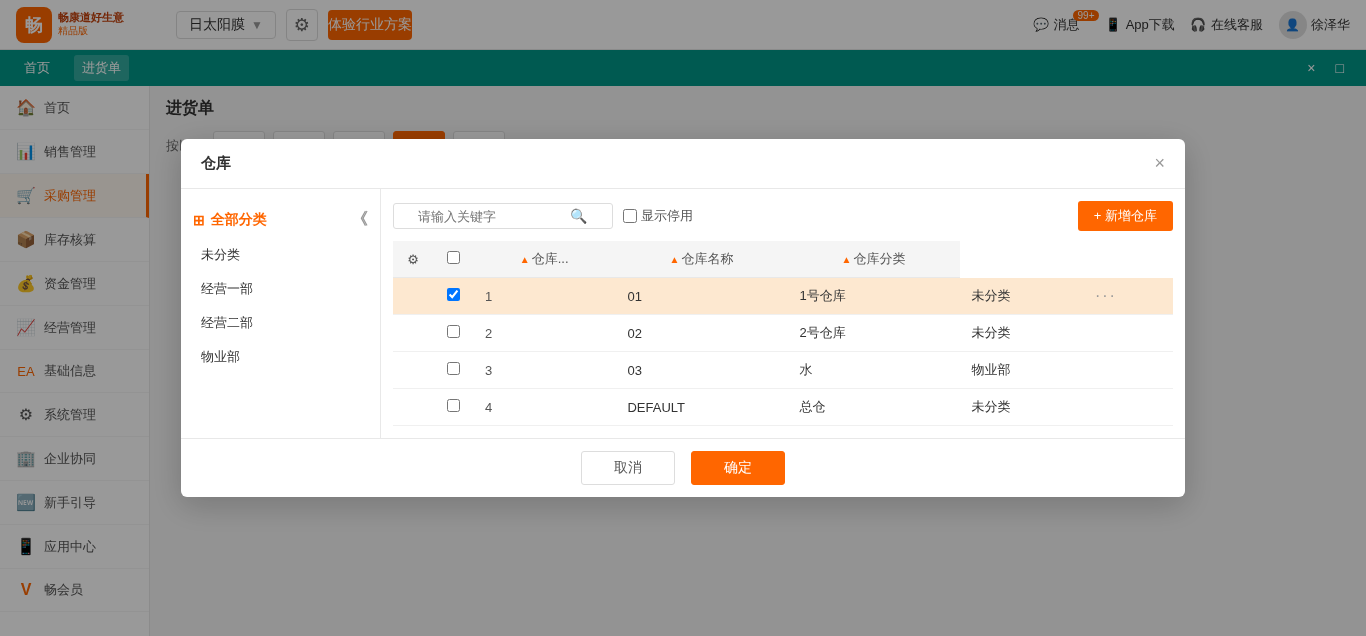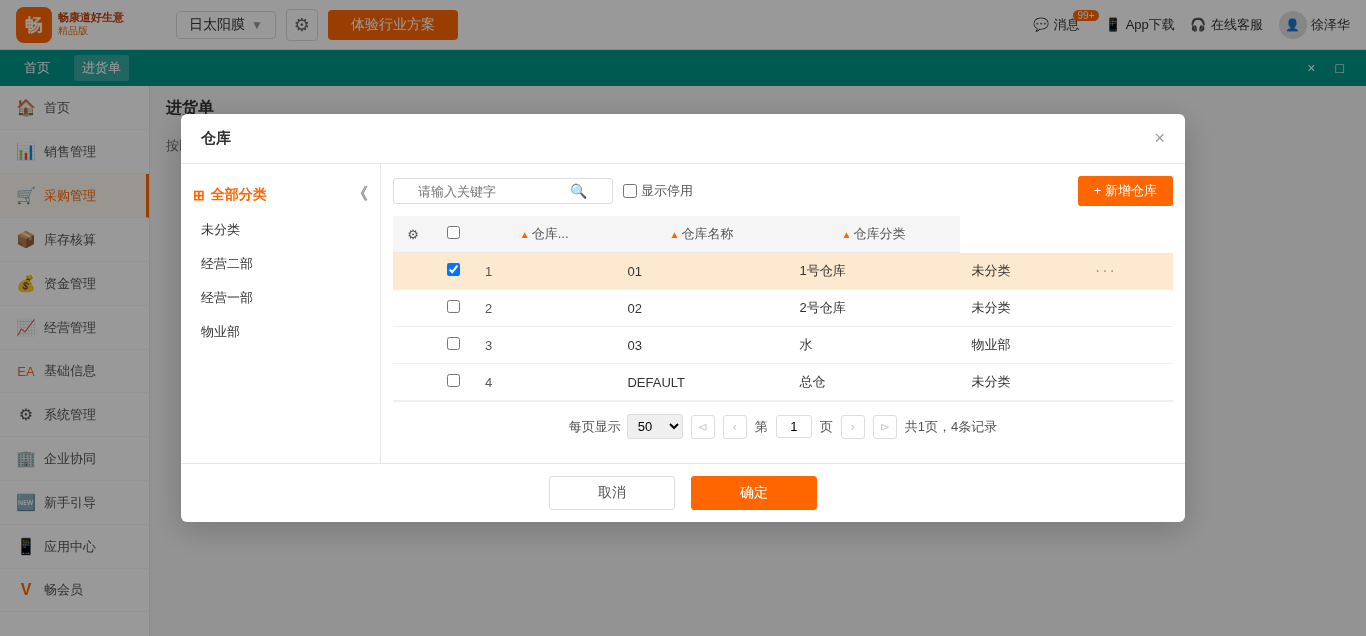--- a/index.html
+++ b/index.html
@@ -43,21 +43,21 @@
     .header-store .arrow { margin-left: 6px; color: #999; font-size: 12px; }
     .header-gear {
       margin-left: 10px;
       width: 32px; height: 32px;
       display: flex; align-items: center; justify-content: center;
       cursor: pointer; color: #666; font-size: 18px;
       border: 1px solid #ddd; border-radius: 4px;
     }
     .header-btn {
       margin-left: 10px;
-      padding: 6px 23px;
+      padding: 6px 0;
       background: #f60;
       color: #fff;
       border: none;
       border-radius: 4px;
       font-size: 14px;
       cursor: pointer;
     }
     .header-right {
       margin-left: auto;
       display: flex; align-items: center; gap: 16px;
@@ -290,21 +290,21 @@
     .page-total { color: #555; }
 
     
     .modal-footer {
       display: flex; justify-content: center; align-items: center;
       gap: 16px;
       padding: 12px 20px;
       border-top: 1px solid #e8e8e8;
     }
     .footer-btn {
-      padding: 7px 48px;
+      padding: 7px 32px;
       border-radius: 3px;
       font-size: 14px;
       cursor: pointer;
     }
     .footer-btn.cancel {
       background: #fff;
       border: 1px solid #ddd;
       color: #555;
     }
     .footer-btn.confirm {
@@ -436,22 +436,22 @@
 
     <div class="modal-body">
 
       <div class="category-panel">
         <div class="category-header">
           <span style="color:#f60;">⊞</span>
           <span>全部分类</span>
           <span class="category-collapse">《</span>
         </div>
         <div class="category-item">未分类</div>
+        <div class="category-item">经营一部</div>
         <div class="category-item">经营二部</div>
-        <div class="category-item">经营一部</div>
         <div class="category-item">物业部</div>
       </div>
 
       <div class="table-panel">
         <div class="table-toolbar">
           <div class="search-box">
             <input type="text" placeholder="请输入关键字" style="">
             <span class="search-icon">🔍</span>
           </div>
           <label class="show-disabled">
@@ -506,38 +506,20 @@
                 <td class="row-num">4</td>
                 <td>DEFAULT</td>
                 <td>总仓</td>
                 <td>未分类</td>
                 <td></td>
               </tr>
             </tbody>
           </table>
         </div>
 
-        <div class="pagination">
-          <div class="page-select-group">
-            <span>每页显示</span>
-            <select class="page-select">
-              <option>50</option>
-              <option>100</option>
-              <option>200</option>
-            </select>
-          </div>
-          <button class="page-btn disabled">⊲</button>
-          <button class="page-btn disabled">‹</button>
-          <span>第</span>
-          <input class="page-input" type="text" value="1" style="">
-          <span>页</span>
-          <button class="page-btn disabled">›</button>
-          <button class="page-btn disabled">⊳</button>
-          <span class="page-total">共1页，4条记录</span>
-        </div>
       </div>
     </div>
 
     <div class="modal-footer">
       <button class="footer-btn cancel">取消</button>
       <button class="footer-btn confirm">确定</button>
     </div>
   </div>
 </div>
 

